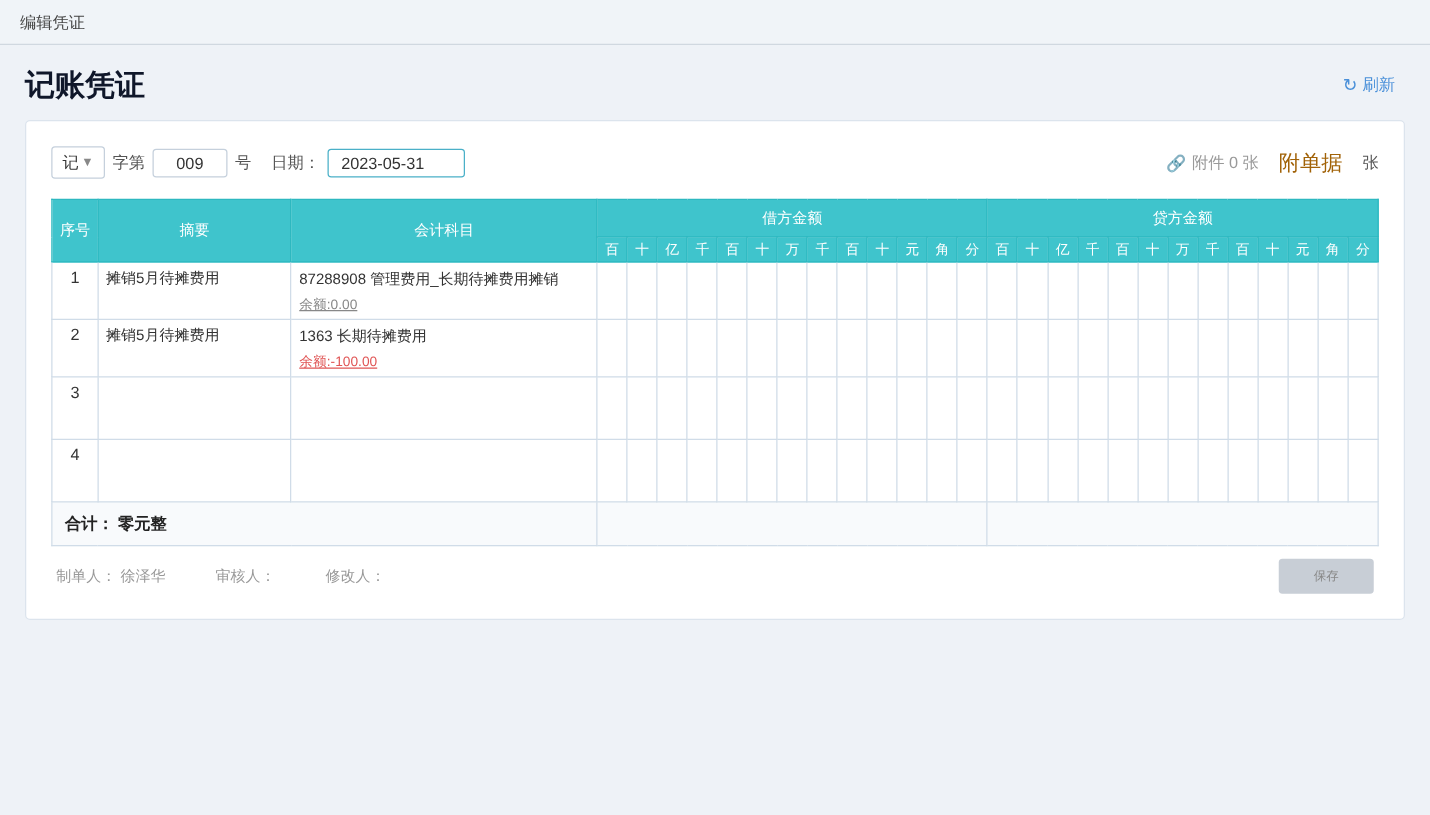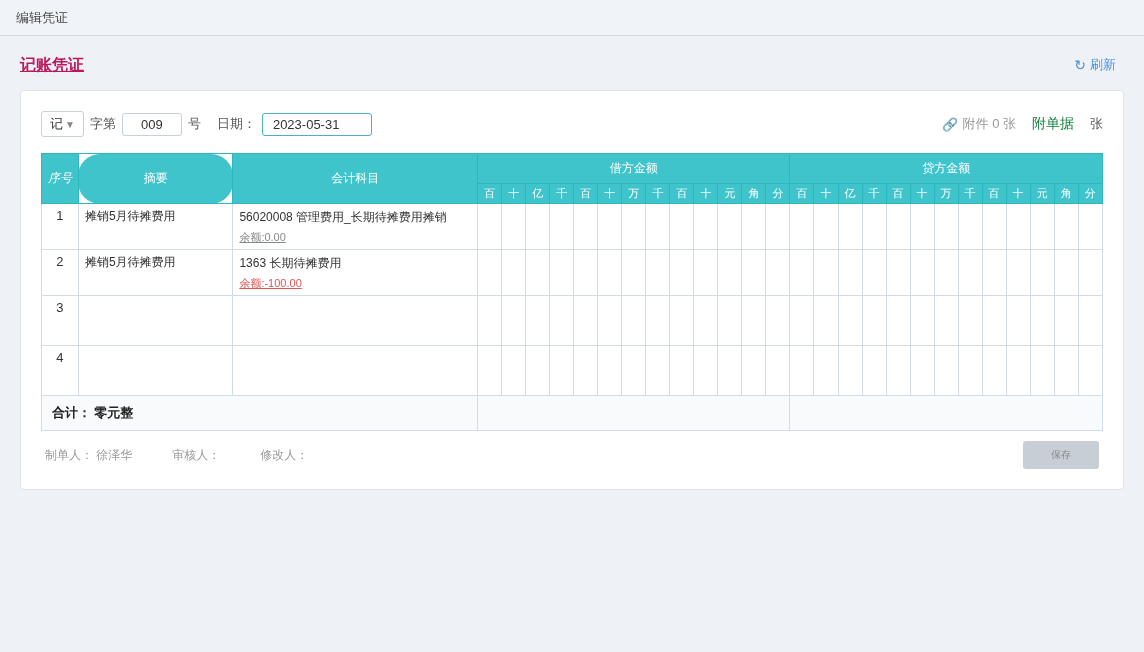--- a/index.html
+++ b/index.html
@@ -26,24 +26,23 @@
       background: #eef2f7;
       height: 616px;
     }
     .page-header {
       display: flex;
       justify-content: space-between;
       align-items: center;
       margin-bottom: 12px;
     }
     .page-title {
-      font-size: 16px;
+      font-size: 24px;
       font-weight: bold;
-      color: #be185d;
-      text-decoration: underline;
+      color: #0f172a;
     }
     .refresh-btn {
       display: flex;
       align-items: center;
       gap: 4px;
       color: #4a90d9;
       cursor: pointer;
       font-size: 13px;
       background: none;
       border: none;
@@ -116,22 +115,22 @@
     }
     .attachment-link {
       color: #999;
       font-size: 13px;
       display: flex;
       align-items: center;
       gap: 4px;
       cursor: pointer;
     }
     .attachment-btn {
-      color: #15803d;
-      font-size: 14px;
+      color: #a16207;
+      font-size: 17px;
       cursor: pointer;
       background: none;
       border: none;
     }
     .zhang-label {
       font-size: 13px;
       color: #555;
     }
     
     .voucher-table {
@@ -145,22 +144,22 @@
       text-align: center;
       padding: 6px 4px;
       border: 1px solid #2db8c0;
       font-weight: normal;
     }
     .voucher-table td {
       border: 1px solid #d0dce8;
       padding: 4px 6px;
       vertical-align: top;
     }
-    .col-seq { width: 36px; text-align: center; font-style: italic; }
-    .col-summary { width: 180px; border-radius: 22px; }
+    .col-seq { width: 36px; text-align: center; }
+    .col-summary { width: 180px; }
     .col-account { width: 280px; }
     .row-seq {
       text-align: center;
       color: #333;
       font-size: 13px;
       vertical-align: middle;
     }
     .account-text {
       font-size: 12px;
       color: #333;
@@ -333,21 +332,21 @@
           </tr>
         </thead>
         <tbody id="voucher-tbody">
 
           <tr>
             <td class="row-seq">1</td>
             <td>
               <div class="summary-text">摊销5月待摊费用</div>
             </td>
             <td>
-              <div class="account-text">56020008 管理费用_长期待摊费用摊销</div>
+              <div class="account-text">87288908 管理费用_长期待摊费用摊销</div>
               <div class="balance-text">余额:0.00</div>
             </td>
             <td></td>
               <td></td>
               <td></td>
               <td></td>
               <td></td>
               <td></td>
               <td></td>
               <td></td>

